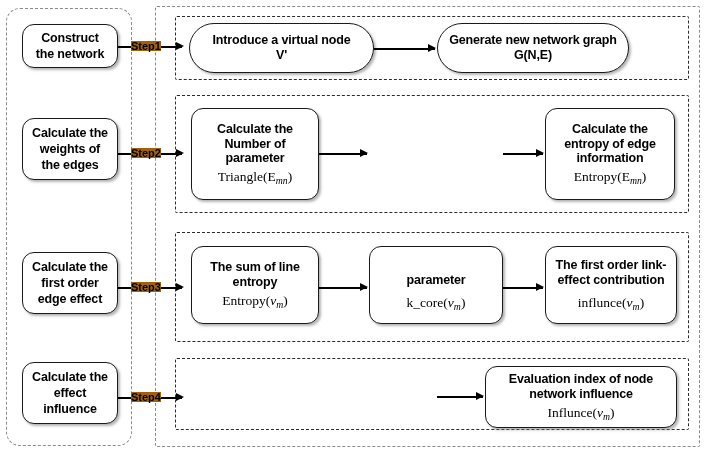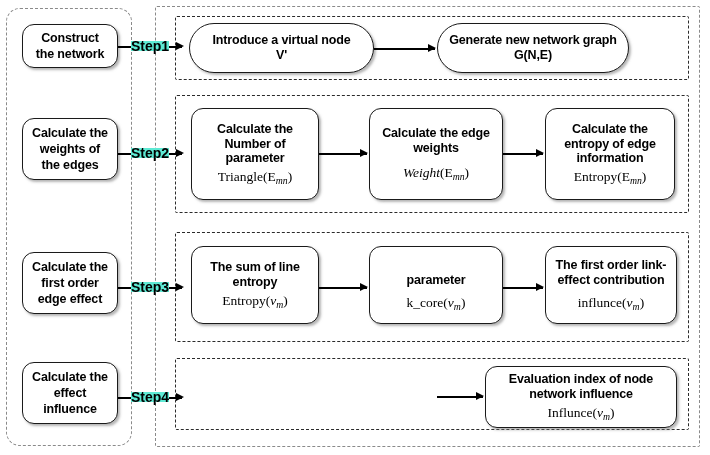--- a/index.html
+++ b/index.html
@@ -97,23 +97,23 @@
     position: absolute;
     width: 0; height: 0;
     border-top: 4.5px solid transparent;
     border-bottom: 4.5px solid transparent;
     border-left: 8px solid #000;
   }
   .step-label {
     position: absolute;
     font-family: "Liberation Sans", sans-serif;
     font-weight: bold;
-    font-size: 14px;
+    font-size: 11px;
     color: #000;
-    background: #5eead4;
+    background: #a16207;
     line-height: 10px;
     white-space: nowrap;
   }
 </style>
 </head>
 <body>
 
 <div id="canvas">
 
   <div class="dash-outer-left"></div>
@@ -195,29 +195,20 @@
       <span>parameter</span>
     </div>
     <div class="formula">
       <span class="up">Triangle(E</span><span class="sub">mn</span><span class="up">)</span>
     </div>
   </div>
 
   <div class="hline" style="left:319px; top:153px; width:48px;"></div>
   <div class="arrowhead" style="left:360px; top:149px;"></div>
 
-  <div class="pbox" style="left:369px; top:108px; width:134px; height:92px;">
-    <div class="title">
-      <span>Calculate the edge</span><br>
-      <span>weights</span>
-    </div>
-    <div class="formula" style="margin-top:9px;">
-      <span class="mi">Weight</span><span class="up">(E</span><span class="sub">mn</span><span class="up">)</span>
-    </div>
-  </div>
 
   <div class="hline" style="left:503px; top:153px; width:40px;"></div>
   <div class="arrowhead" style="left:536px; top:149px;"></div>
 
   <div class="pbox" style="left:545px; top:108px; width:130px; height:92px;">
     <div class="title">
       <span>Calculate the</span><br>
       <span>entropy of edge</span><br>
       <span>information</span>
     </div>

